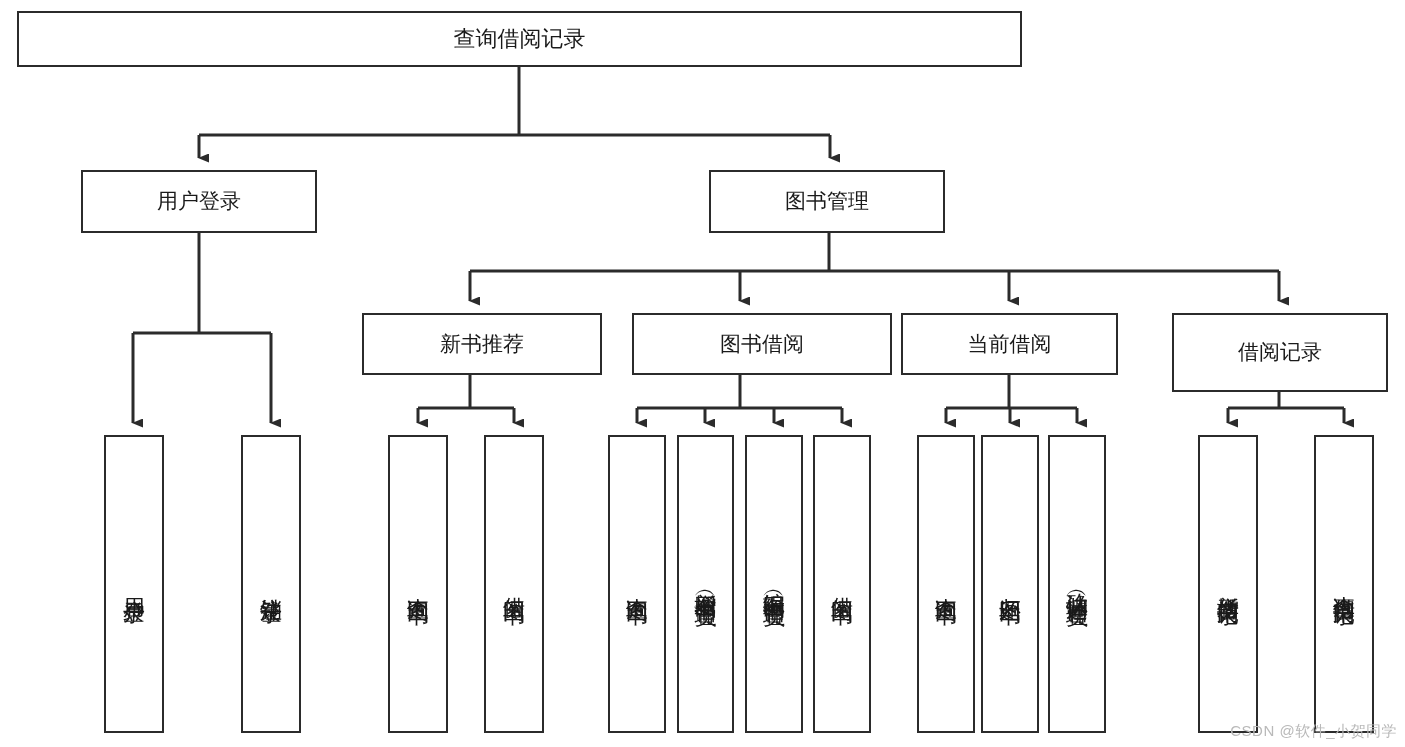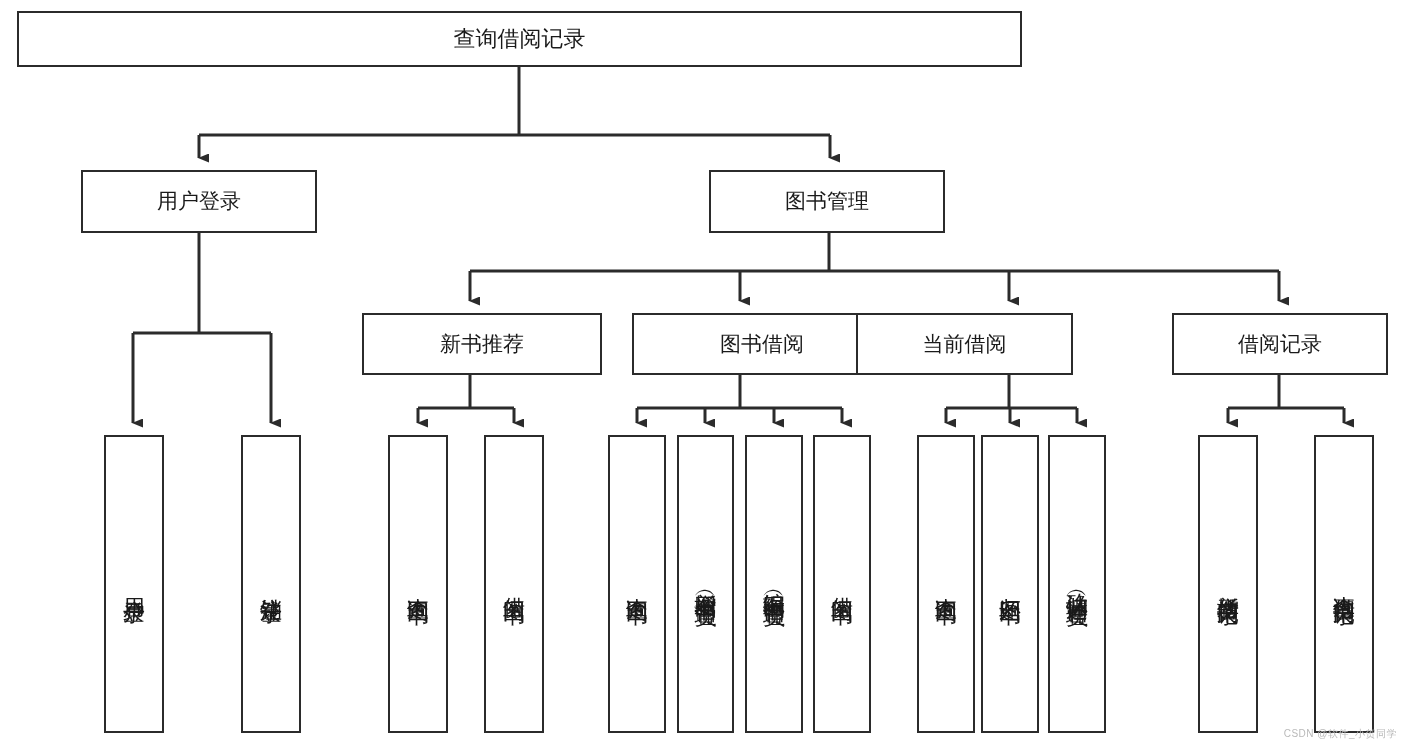--- a/index.html
+++ b/index.html
@@ -7,21 +7,21 @@
   #canvas{position:relative;width:1405px;height:747px;background:#ffffff;overflow:hidden;}
   #diagram-svg{position:absolute;left:0;top:0;width:1405px;height:747px;}
   .node{position:absolute;box-sizing:border-box;border:2px solid #2b2b2b;background:#ffffff;
         display:flex;align-items:center;justify-content:center;}
   .node .label{color:#1a1a1a;line-height:1.05;text-align:center;white-space:pre;}
   .h-node .label{font-size:21px;}
   .root .label{font-size:22px;}
   .v-node{padding:4px 0;}
   .v-node .label{writing-mode:vertical-rl;text-orientation:upright;font-size:22px;
                  letter-spacing:2px;line-height:1;}
-  #watermark{position:absolute;right:8px;bottom:6px;font-size:10px;color:#b9b9b9;
+  #watermark{position:absolute;right:8px;bottom:6px;font-size:15px;color:#b9b9b9;
              letter-spacing:.5px;pointer-events:none;}
 </style>
 </head>
 <body>
 
 <div id="canvas">
 
   <svg id="diagram-svg" viewBox="0 0 1405 747" xmlns="http://www.w3.org/2000/svg">
     <defs>
       <marker id="arw" markerWidth="9" markerHeight="11" refX="4.5" refY="10" orient="auto" markerUnits="userSpaceOnUse">
@@ -82,24 +82,24 @@
   <div class="node h-node" style="left:709px;top:170px;width:236px;height:63px;">
     <span class="label">图书管理</span>
   </div>
 
   <div class="node h-node" style="left:362px;top:313px;width:240px;height:62px;">
     <span class="label">新书推荐</span>
   </div>
   <div class="node h-node" style="left:632px;top:313px;width:260px;height:62px;">
     <span class="label">图书借阅</span>
   </div>
-  <div class="node h-node" style="left:856px;top:313px;width:217px;height:62px;">
+  <div class="node h-node" style="left:901px;top:313px;width:217px;height:62px;">
     <span class="label">当前借阅</span>
   </div>
-  <div class="node h-node" style="left:1172px;top:313px;width:216px;height:62px;">
+  <div class="node h-node" style="left:1172px;top:313px;width:216px;height:79px;">
     <span class="label">借阅记录</span>
   </div>
 
   <div class="node v-node" style="left:104px;top:435px;width:60px;height:298px;">
     <span class="label">用户登录</span>
   </div>
   <div class="node v-node" style="left:241px;top:435px;width:60px;height:298px;">
     <span class="label">注销登录</span>
   </div>
 

